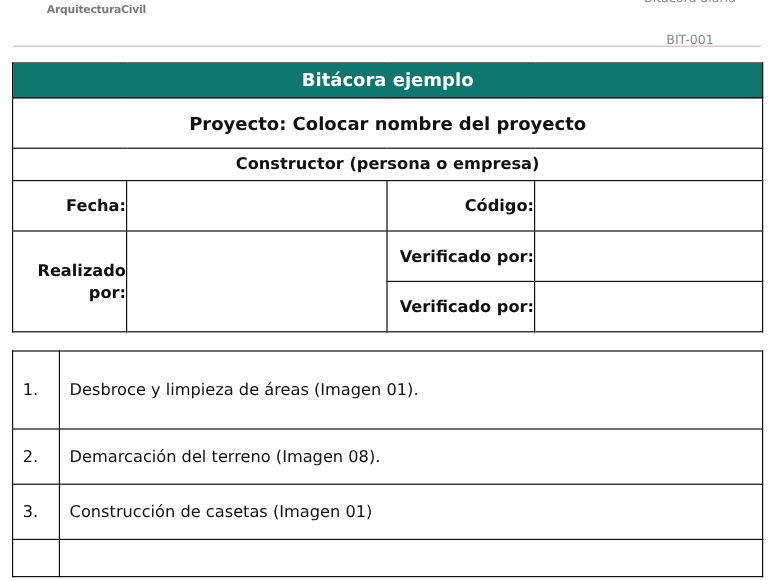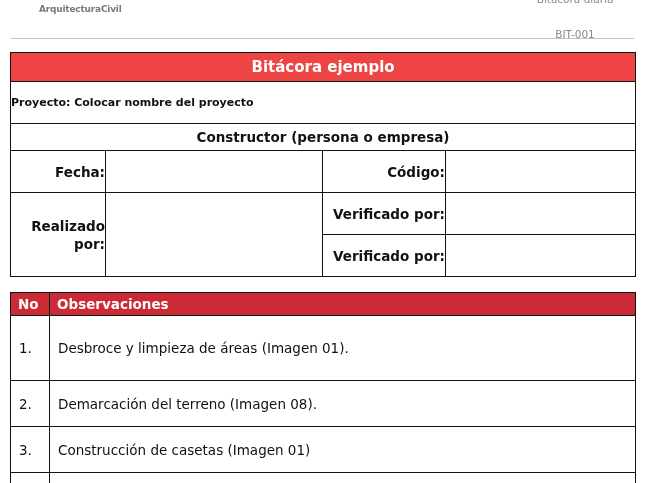--- a/index.html
+++ b/index.html
@@ -5,22 +5,22 @@
   html, body { margin:0; padding:0; background:#ffffff; }
   body { width:647px; height:483px; overflow:hidden; position:relative; font-family:"DejaVu Sans", sans-serif; color:#111; }
   .brand { position:absolute; left:39px; top:4px; font-size:9px; font-weight:bold; color:#7a7a7a; letter-spacing:-0.2px; }
   .doc-type { position:absolute; left:520px; top:-7px; width:110px; text-align:center; font-size:10.5px; color:#8a8a8a; line-height:13px; }
   .doc-code { position:absolute; left:520px; top:6px; width:110px; text-align:center; font-size:10.5px; color:#8a8a8a;margin-top:22px; }
   .rule { position:absolute; left:11px; top:38px; width:623px; height:1px; background:#d8b8c0; }
 
   table { border-collapse:collapse; position:absolute; left:10px; table-layout:fixed; }
   td { border:1px solid #111; padding:0; font-size:13px; }
   .t1 { top:52px; width:625px; }
-  .hdr { background:#ef4444; color:#fff; font-weight:bold; font-size:15px; text-align:center; height:28px; }
-  .proj { height:41px; font-weight:bold; font-size:11px; }
+  .hdr { background:#0f766e; color:#fff; font-weight:bold; font-size:15px; text-align:center; height:28px; }
+  .proj { height:41px; text-align:center; font-weight:bold; font-size:15px; }
   .cons { height:26px; text-align:center; font-weight:bold; font-size:13.5px;margin-top:42px; }
   .lbl { font-weight:bold; font-size:13.5px; padding-left:8px;text-align:right; }
   .r-fecha td { height:41px; }
   .r-v td { height:41px; }
 
   .t2 { top:292px; width:625px; }
   .t2 .h td { background:#cc2a35; color:#fff; font-weight:bold; font-size:13.5px; height:22px; padding-left:7px; }
   .t2 .row td { font-size:13.5px; padding-left:8px; }
   .t2 .row1 td { height:64px; }
   .t2 .row2 td { height:45px; }
@@ -70,24 +70,20 @@
   </tr>
 </tbody>
   </table>
 
 <table class="t2">
   <colgroup>
       <col style="width:39px">
       <col style="width:586px">
     </colgroup>
   <tbody>
-      <tr class="h">
-    <td>No</td>
-    <td>Observaciones</td>
-  </tr>
   <tr class="row row1">
     <td>1.</td>
     <td>Desbroce y limpieza de áreas (Imagen 01).</td>
   </tr>
   <tr class="row row2">
     <td>2.</td>
     <td>Demarcación del terreno (Imagen 08).</td>
   </tr>
   <tr class="row row3">
     <td>3.</td>

